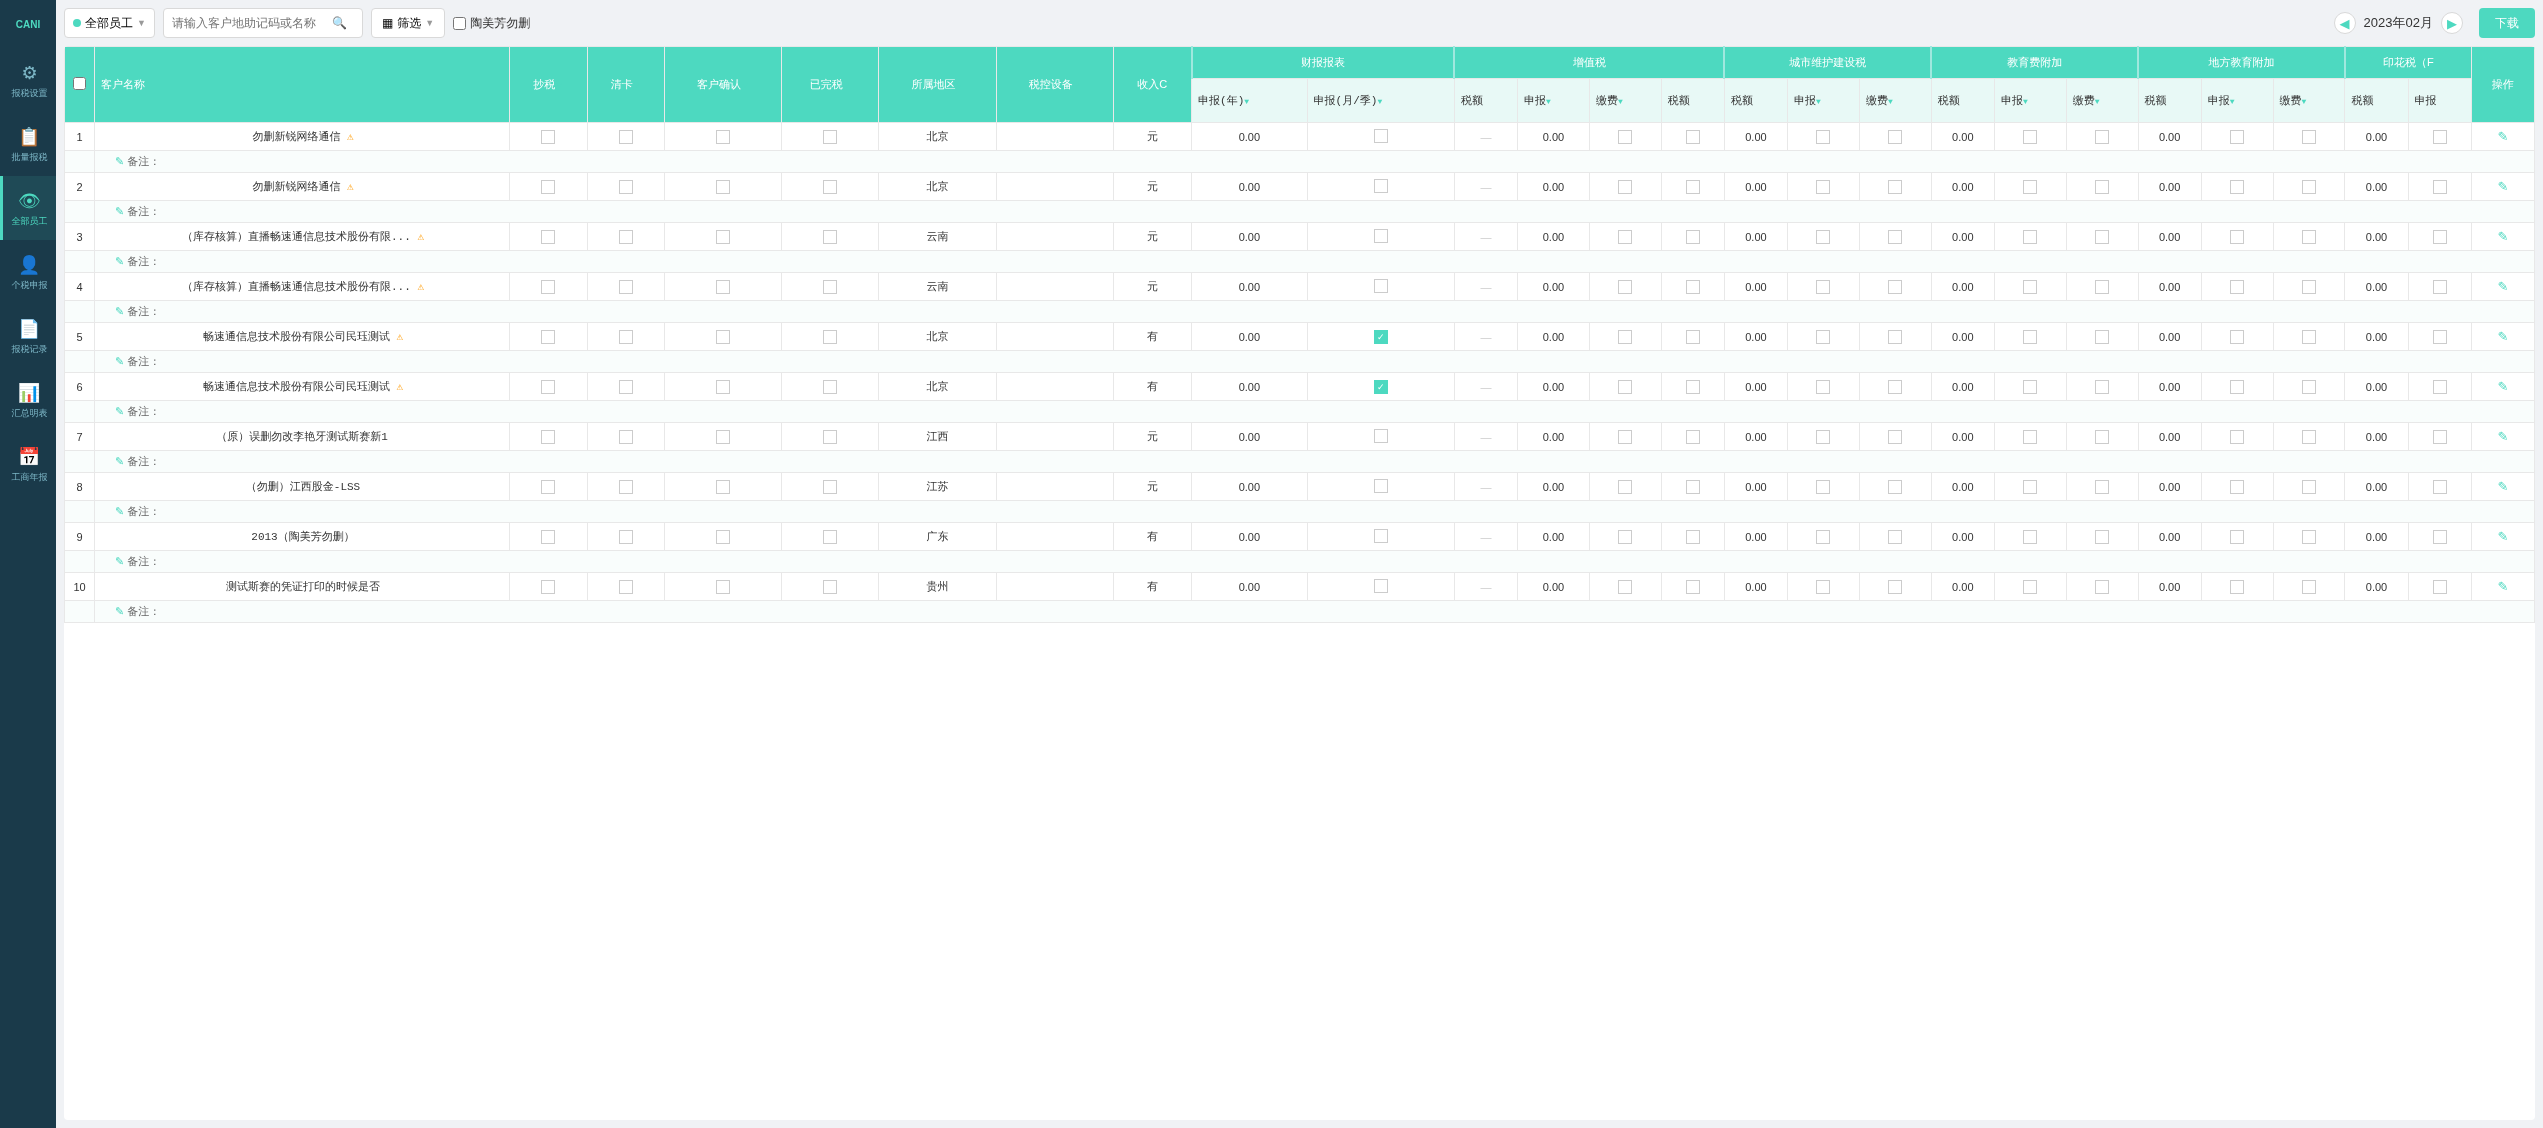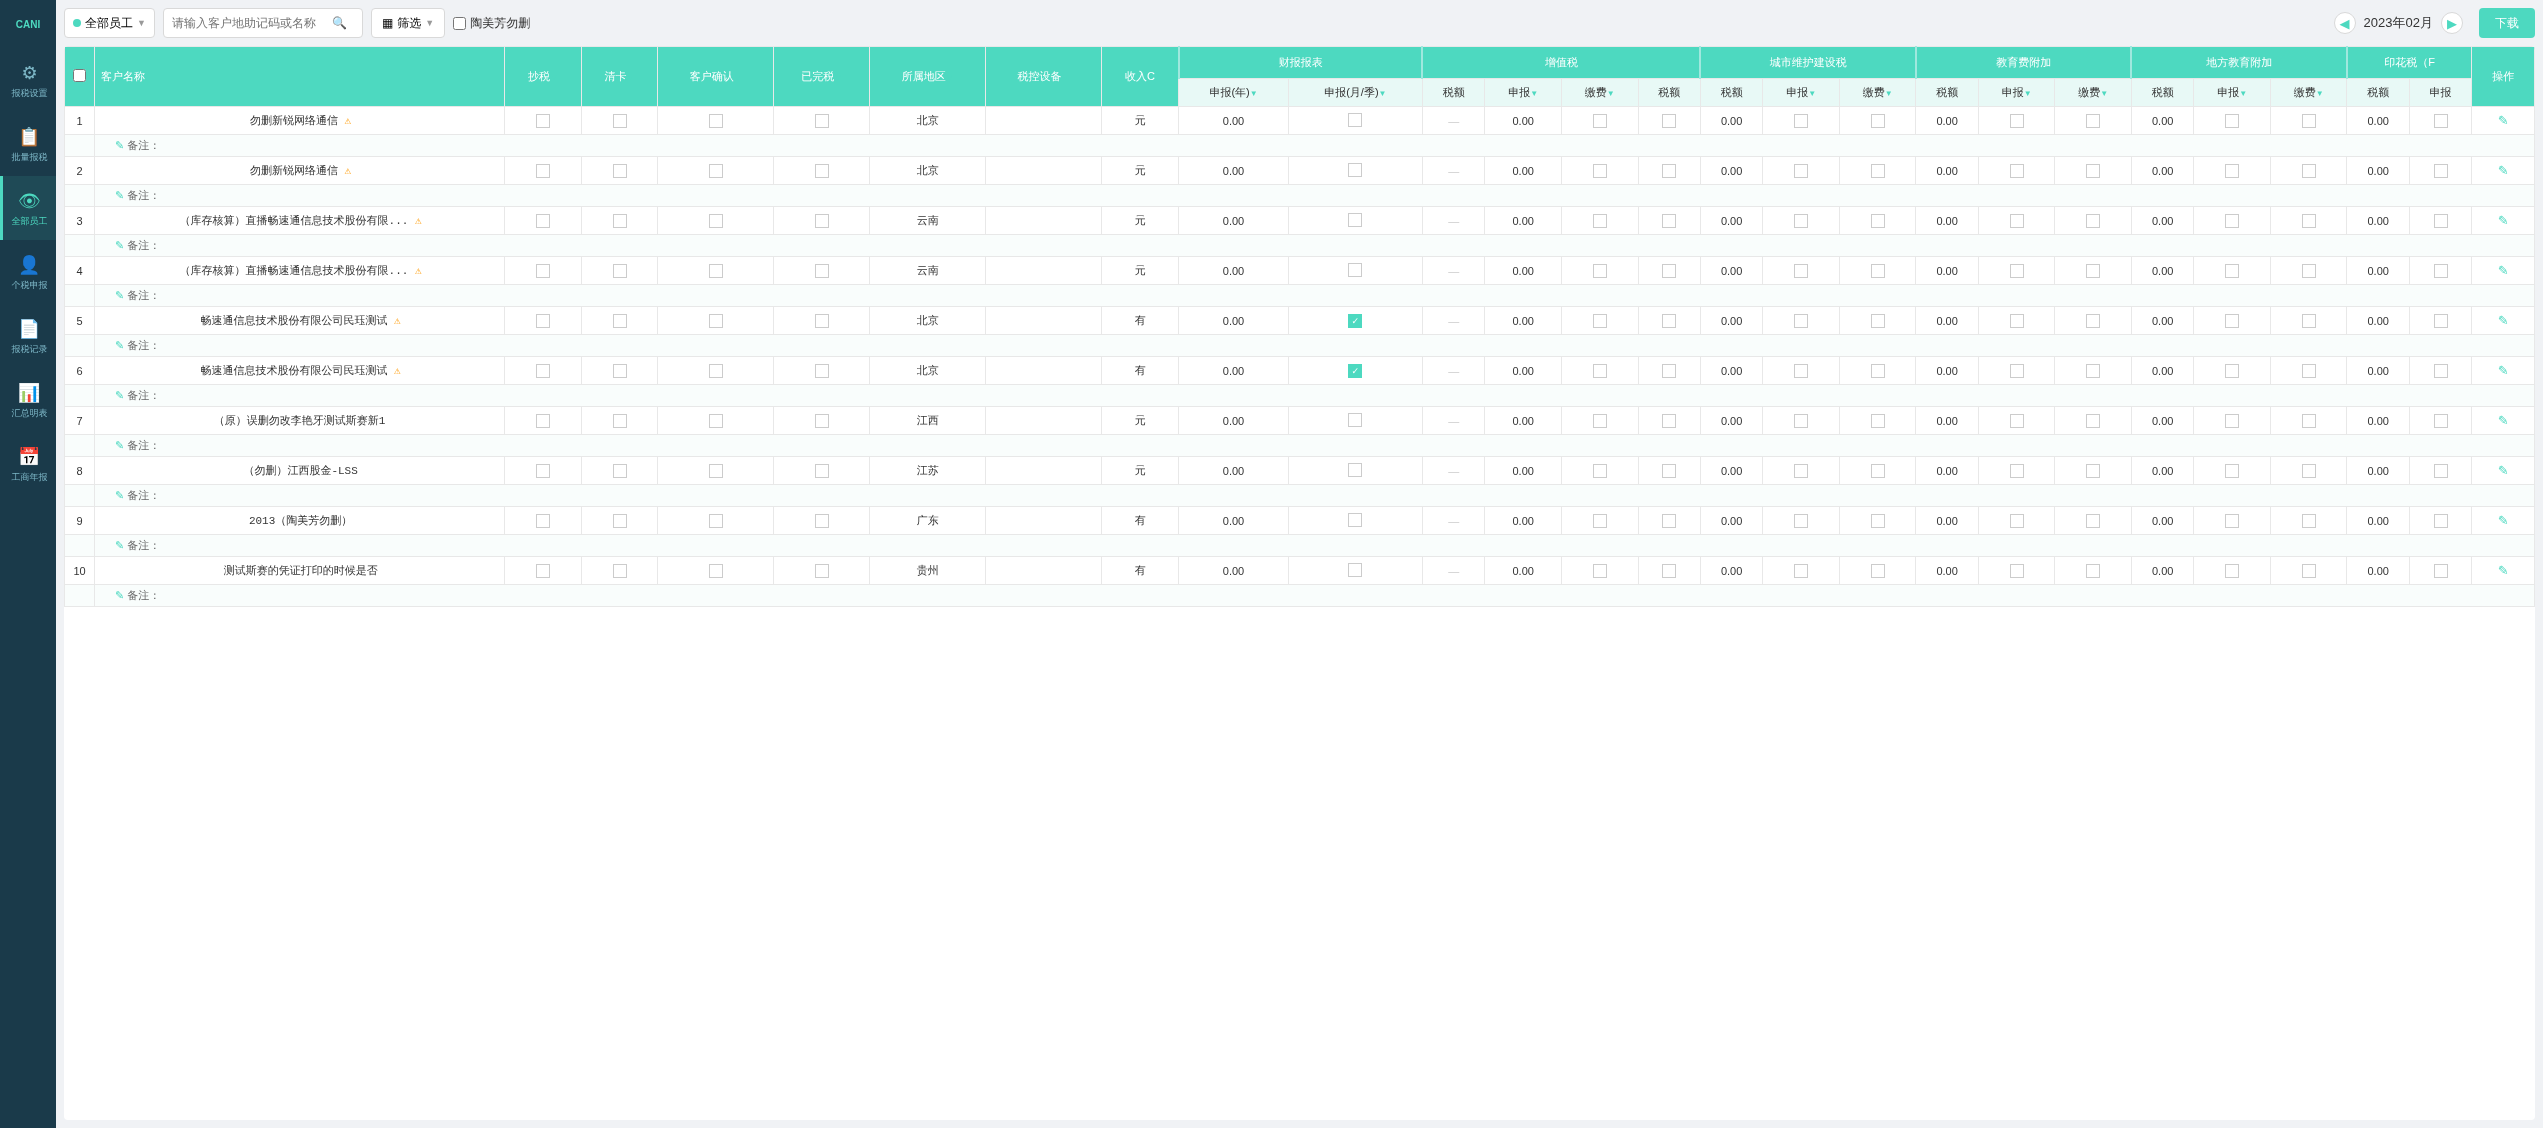--- a/index.html
+++ b/index.html
@@ -173,21 +173,21 @@
       height: 30px;
       font-size: 12px;
       cursor: pointer;
     }
 
     
     .table-container { flex: 1; overflow: auto; background: #fff; border-radius: 4px; }
     table { border-collapse: collapse; width: max-content; min-width: 100%; font-size: 11px; }
     th, td { border: 1px solid #e8e8e8; padding: 0 6px; white-space: nowrap; }
     thead tr:first-child th { background: #4dd9c0; color: #fff; height: 32px; text-align: center; font-weight: normal; }
-    thead tr:last-child th { background: #e8f8f6; color: #333; height: 28px; text-align: center; font-weight: normal; }
+    thead tr:last-child th { background: #e8f8f6; color: #333; height: 44px; text-align: left; font-weight: normal; font-family: Liberation Mono, monospace; }
 
     tbody tr.data-row td { height: 28px; text-align: center; color: #333; }
     tbody tr.note-row td { height: 22px; background: #f9fdfc; color: #666; font-size: 11px; }
 
     .row-num { color: #999; width: 30px; }
     .company-name { text-align: left; max-width: 230px; overflow: hidden; text-overflow: ellipsis; color: #333; font-family: Liberation Mono, monospace; }
     .note-cell { text-align: left !important; padding-left: 20px !important; color: #999; }
 
     input[type=checkbox] { width: 13px; height: 13px; accent-color: #4dd9c0; }
 

